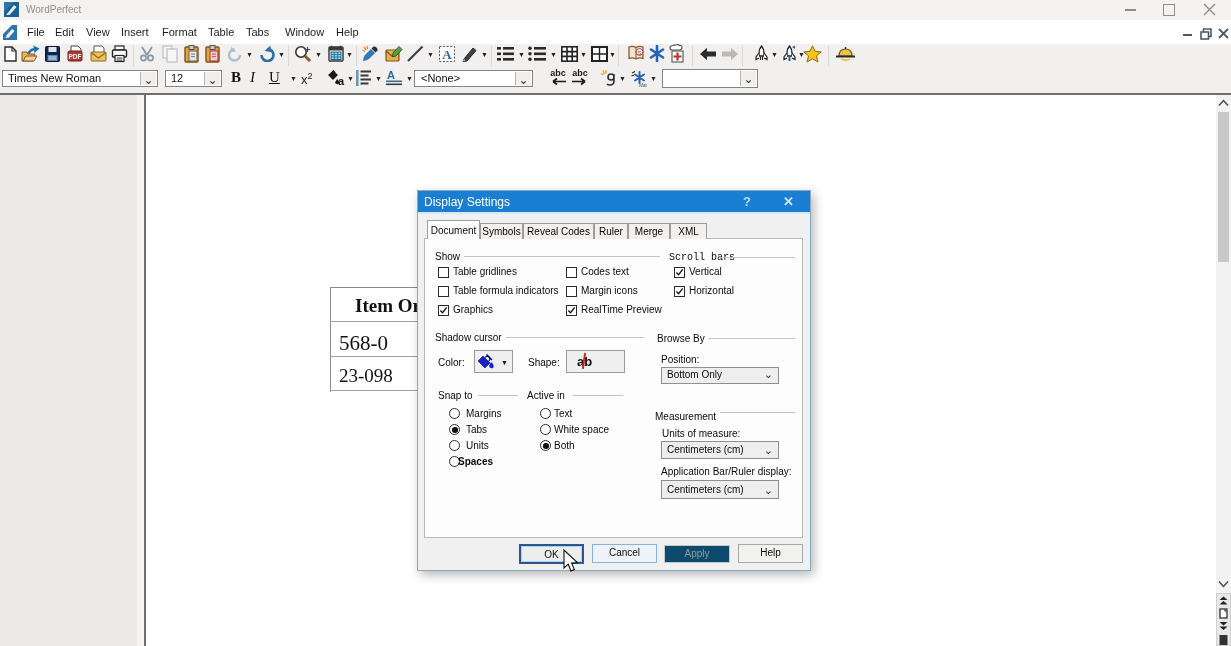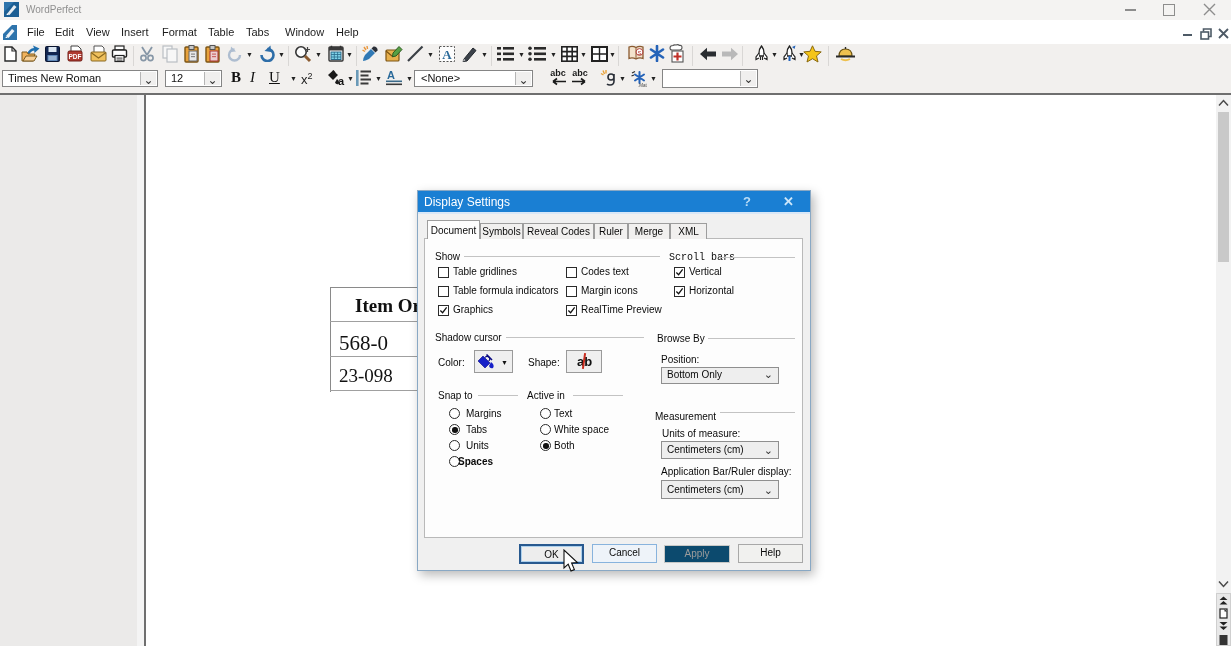--- a/index.html
+++ b/index.html
@@ -35,21 +35,21 @@
   .rb{width:11px;height:11px;background:#fff;border:1px solid #2a2a2a;border-radius:50%;box-sizing:border-box;}
   .rbdot{position:absolute;left:2px;top:2px;width:5.5px;height:5.5px;border-radius:50%;background:#111;}
   .dcombo{box-sizing:border-box;width:118px;height:17px;background:#eeeeee;border:1px solid #8f8f8f;font-size:10px;color:#0a0a0a;padding:1px 0 0 5px;}
   .dchev{position:absolute;right:5px;top:0px;font-size:11px;color:#333;font-family:"Liberation Sans",sans-serif;}
   .btn{box-sizing:border-box;background:#ededed;border:1px solid #8a8a8a;font-size:10px;color:#0a0a0a;text-align:center;padding-top:2px;}
   .tab{z-index:2;box-sizing:border-box;height:16px;background:#f1f0ef;border:1px solid #9d9d9d;border-bottom:none;font-size:10px;color:#0a0a0a;text-align:center;padding-top:2px;white-space:nowrap;overflow:hidden;}
   .tabsel{background:#fdfdfd;height:19px;padding-top:4px;z-index:3;}
   #tabpage{left:6px;top:47px;width:379px;height:300px;background:#fdfdfd;border:1px solid #b9b9b9;box-sizing:border-box;z-index:0;}
   .ck{position:absolute;left:0px;top:0px;width:9px;height:9px;}
   #colorbtn{left:56px;top:159px;width:39px;height:23px;background:#efefef;border:1px solid #9a9a9a;box-sizing:border-box;}
-  #shapebtn{left:148px;top:159px;width:36px;height:23px;background:#efefef;border:1px solid #9a9a9a;box-sizing:border-box;}
+  #shapebtn{left:148px;top:159px;width:59px;height:23px;background:#efefef;border:1px solid #9a9a9a;box-sizing:border-box;}
 </style>
 </head>
 <body>
 
 <div class="abs" id="titlebar"></div>
 <div class="abs" id="titletxt">WordPerfect</div>
 
 <div class="abs" id="menubar"></div>
 <div class="abs menuitem" style="left:27px;">File</div>
 <div class="abs menuitem" style="left:55px;">Edit</div>

